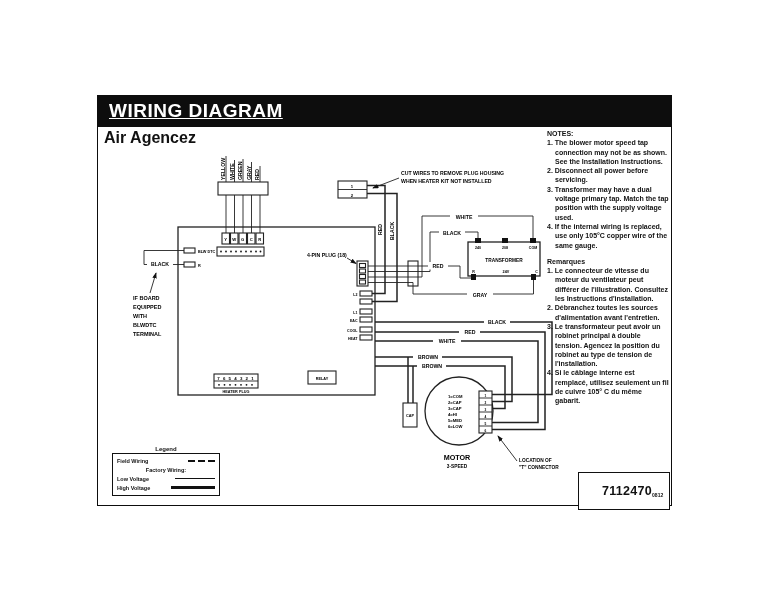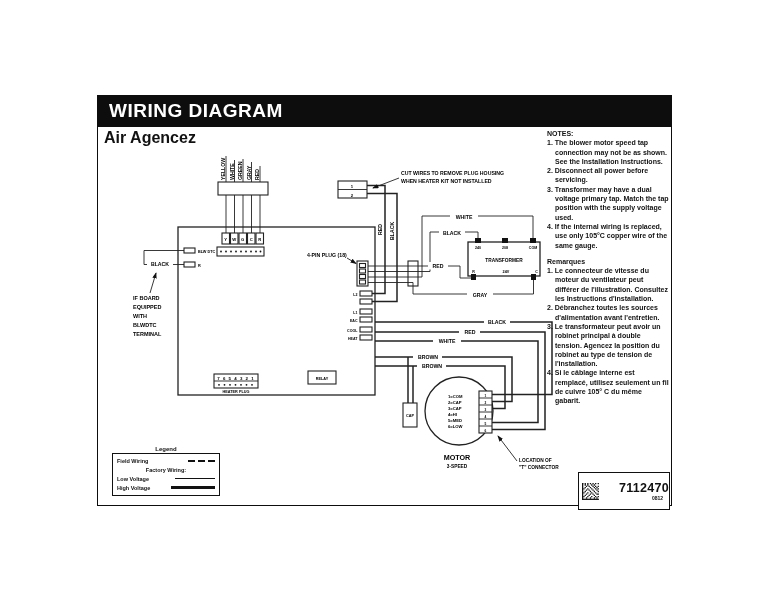--- a/index.html
+++ b/index.html
@@ -2,21 +2,21 @@
 <html><head>
 <meta charset="utf-8">
 <style>
   html,body{margin:0;padding:0;background:#fff;}
   #page{position:relative;width:768px;height:593px;background:#fff;overflow:hidden;
         font-family:"Liberation Sans",sans-serif;}
   .abs{position:absolute;}
   
   #header-bar{left:97px;top:95px;width:575px;height:31px;background:#0d0d0d;color:#fff;
       font-weight:bold;font-size:19px;line-height:31px;padding-left:12px;letter-spacing:.5px;
-      box-sizing:border-box;}
+      box-sizing:border-box;text-decoration:underline;}
   #main-box{left:97px;top:126px;width:575px;height:380px;border:1.6px solid #0d0d0d;box-sizing:border-box;background:#fff;}
   #product-title{left:104px;top:129px;font-weight:bold;font-size:16px;color:#111;}
   
   #schematic{left:0;top:0;width:768px;height:593px;}
   svg text{font-family:"Liberation Sans",sans-serif;font-weight:bold;fill:#000;}
   .w1{stroke:#222;stroke-width:0.9;fill:none}
   .w2{stroke:#222;stroke-width:1.5;fill:none}
   .box{fill:#fff;stroke:#222;stroke-width:1.1}
   .boxn{fill:none;stroke:#222;stroke-width:1.1}
   .bg{fill:#fff}
@@ -33,21 +33,21 @@
   #legend-title{text-align:center;margin-bottom:1px;font-size:6px;}
   #legend-box{border:1.6px solid #111;padding:2px 4px 3px 4px;box-sizing:border-box;background:#fff;}
   .lrow{display:flex;align-items:center;justify-content:space-between;height:9px;}
   .lrow.center{justify-content:center;}
   .dash-sample span{display:inline-block;width:7px;height:2.6px;background:#111;margin-left:3px;vertical-align:middle;}
   .line-thin{width:40px;height:1px;background:#111;}
   .line-thick{width:44px;height:2.6px;background:#111;}
   
   #part-box{left:578px;top:472px;width:92px;height:38px;border:1.3px solid #111;box-sizing:border-box;
       display:flex;align-items:center;background:#fff;}
-  #part-col{display:flex;flex-direction:column;align-items:center;margin-left:20px;}
+  #part-col{display:flex;flex-direction:row;align-items:center;margin-left:20px;}
   #part-number{font-weight:bold;font-size:12.5px;color:#111;letter-spacing:.3px;}
   #part-code{font-size:5px;font-weight:bold;color:#111;align-self:flex-end;margin-right:6px;}
 </style>
 </head>
 <body>
 
 <div id="page">
 
   <div class="abs" id="header-bar">
     <span>WIRING DIAGRAM</span>

